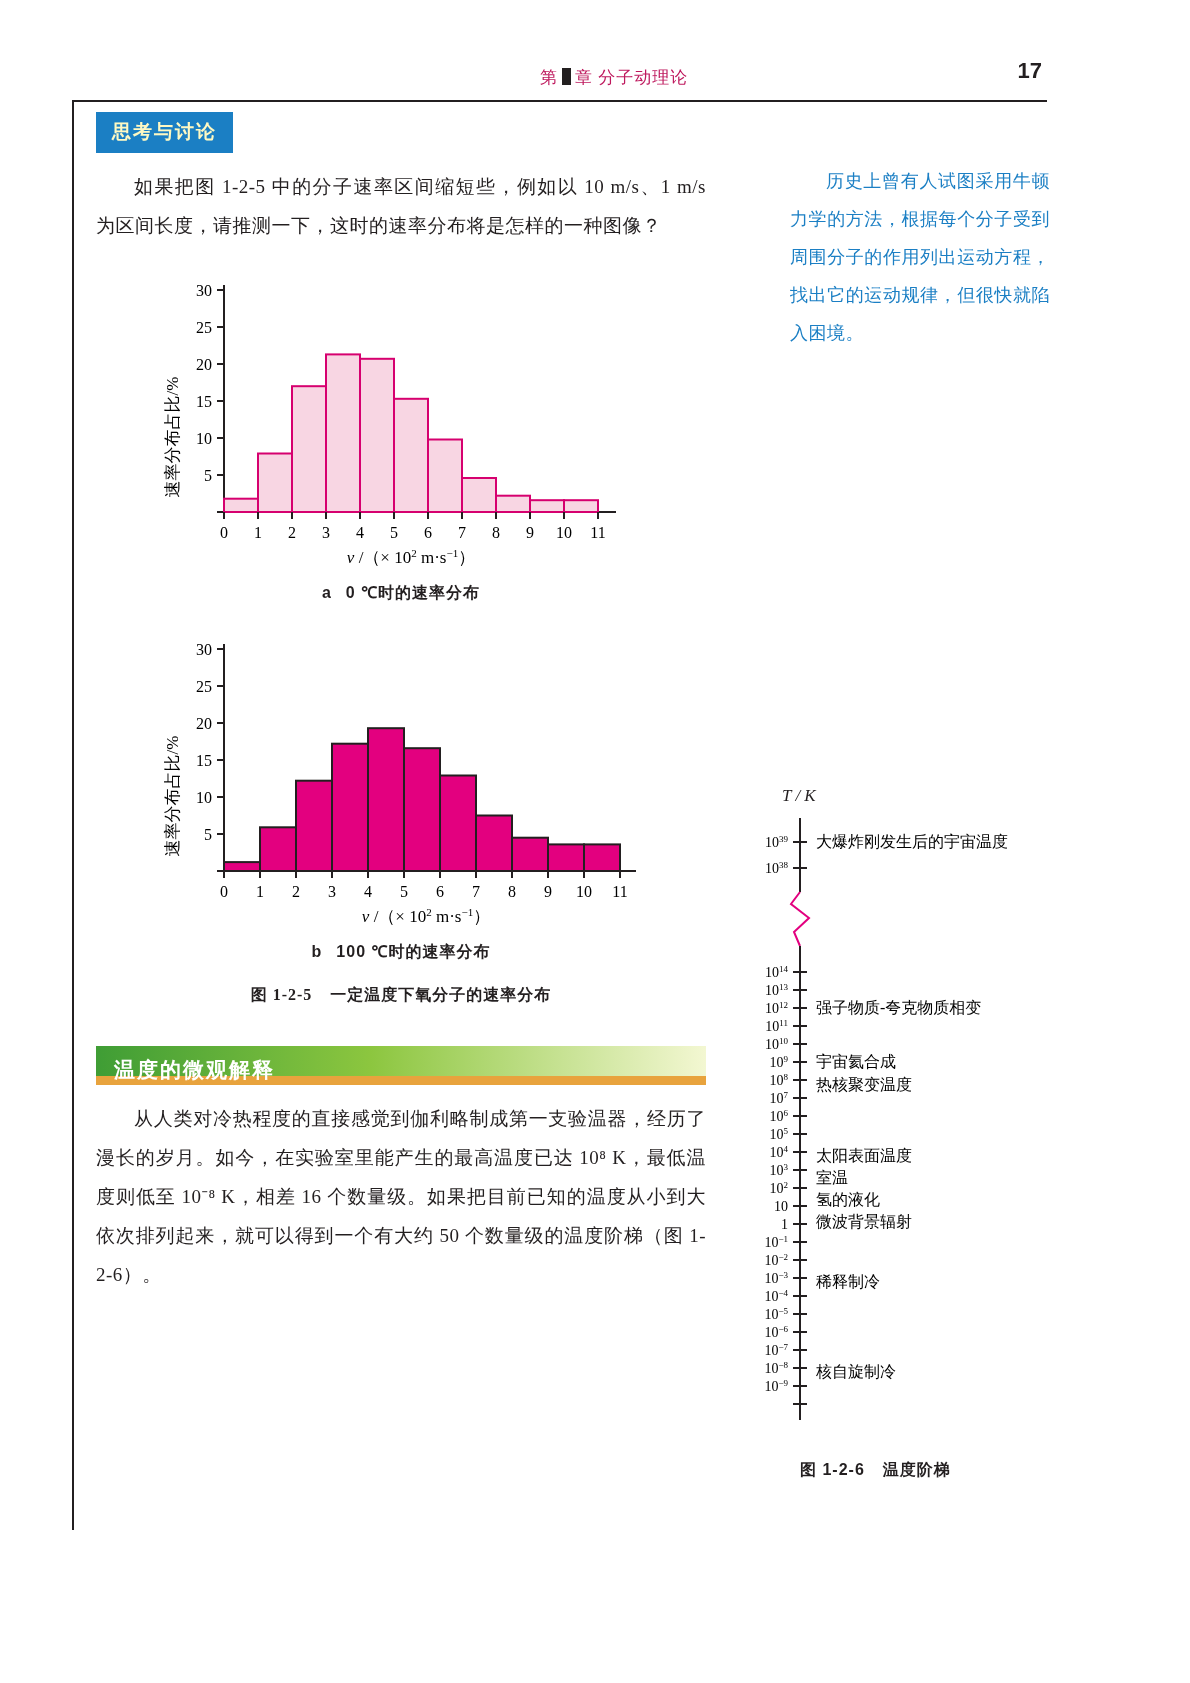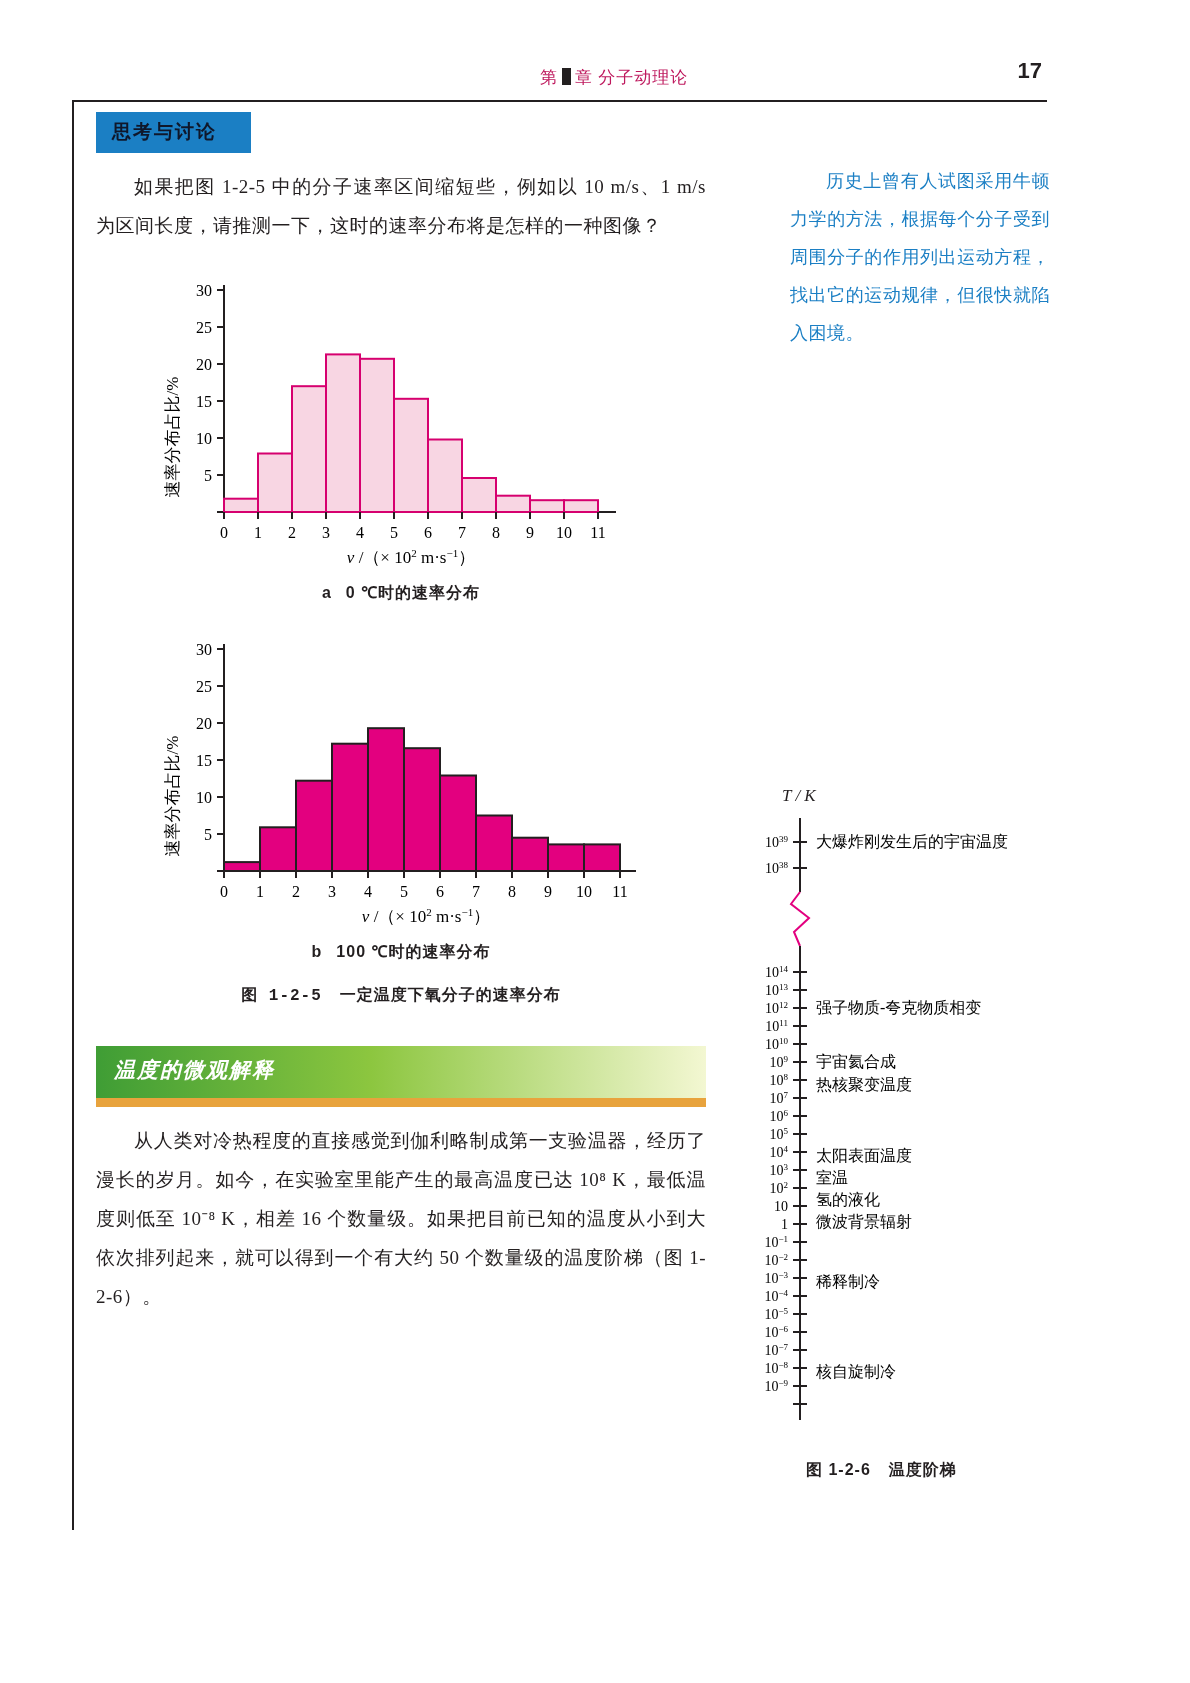--- a/index.html
+++ b/index.html
@@ -30,24 +30,24 @@
     position:absolute;left:72px;top:100px;width:975px;height:2px;background:#231f20;
   }
   .rule-left{
     position:absolute;left:72px;top:100px;width:2px;height:1430px;background:#231f20;
   }
 
   
   .col-left{position:absolute;left:96px;top:112px;width:610px;}
 
   .tag-blue{
-    display:inline-block;background:#1b7fc4;color:#0f172a;
+    display:inline-block;background:#1b7fc4;color:#fef9c3;
     font-family:Liberation Mono, monospace;
     font-size:19px;font-weight:bold;letter-spacing:2px;
-    padding:7px 34px 8px 16px;
+    padding:7px 16px 8px 16px;
   }
 
   .para{
     font-size:19px;line-height:39px;text-indent:38px;
     margin-top:14px;letter-spacing:0.5px;
     text-align:justify;
   }
 
   
   .side-note{
@@ -61,31 +61,30 @@
   
   .chart-block{position:relative;margin-top:22px;}
   .chart-caption{
     font-family:"Liberation Sans", sans-serif;
     font-size:16px;font-weight:bold;text-align:center;
     margin-top:10px;letter-spacing:1px;
   }
   .chart-caption .lbl{font-weight:bold;margin-right:14px;}
 
   .fig-caption{
-    font-family:Liberation Mono, monospace;
+    font-family:Liberation Serif, serif;
     font-size:16px;font-weight:bold;text-align:center;
     letter-spacing:1px;margin-top:22px;
   }
   .fig-caption .num{margin-right:18px;}
 
   
   .banner{
-    position:relative;margin-top:40px;width:610px;height:52px;
+    position:relative;margin-top:40px;width:610px;height:30px;
     background:linear-gradient(90deg,#3f9d35 0%, #8cc63f 45%, #f3f7d2 100%);
-    font-style:italic;
   }
   .banner-text{
     position:absolute;left:18px;top:10px;
     color:#ffffff;font-family:"Liberation Sans", sans-serif;
     font-size:21px;font-weight:bold;letter-spacing:2px;
   }
   .banner-bar{
     width:610px;height:9px;background:#e8a33d;margin-bottom:0;
   }
 
@@ -95,21 +94,21 @@
     font-family:"Liberation Serif", serif;
   }
   .ladder-title{
     position:absolute;left:22px;top:-14px;font-size:17px;font-style:italic;
   }
   .ladder-caption{
     position:absolute;left:40px;top:660px;width:260px;
     font-family:"Liberation Sans", sans-serif;
     font-size:16px;font-weight:bold;letter-spacing:1px;
   }
-  .ladder-caption .num{margin-right:18px;margin-left:6px;}
+  .ladder-caption .num{margin-right:18px;}
 </style>
 </head>
 <body>
 
 <div class="page">
 
   <div class="header-center">
     <span>第</span><span class="chapmark"></span><span>章   分子动理论</span>
   </div>
   <div class="page-number">17</div>

